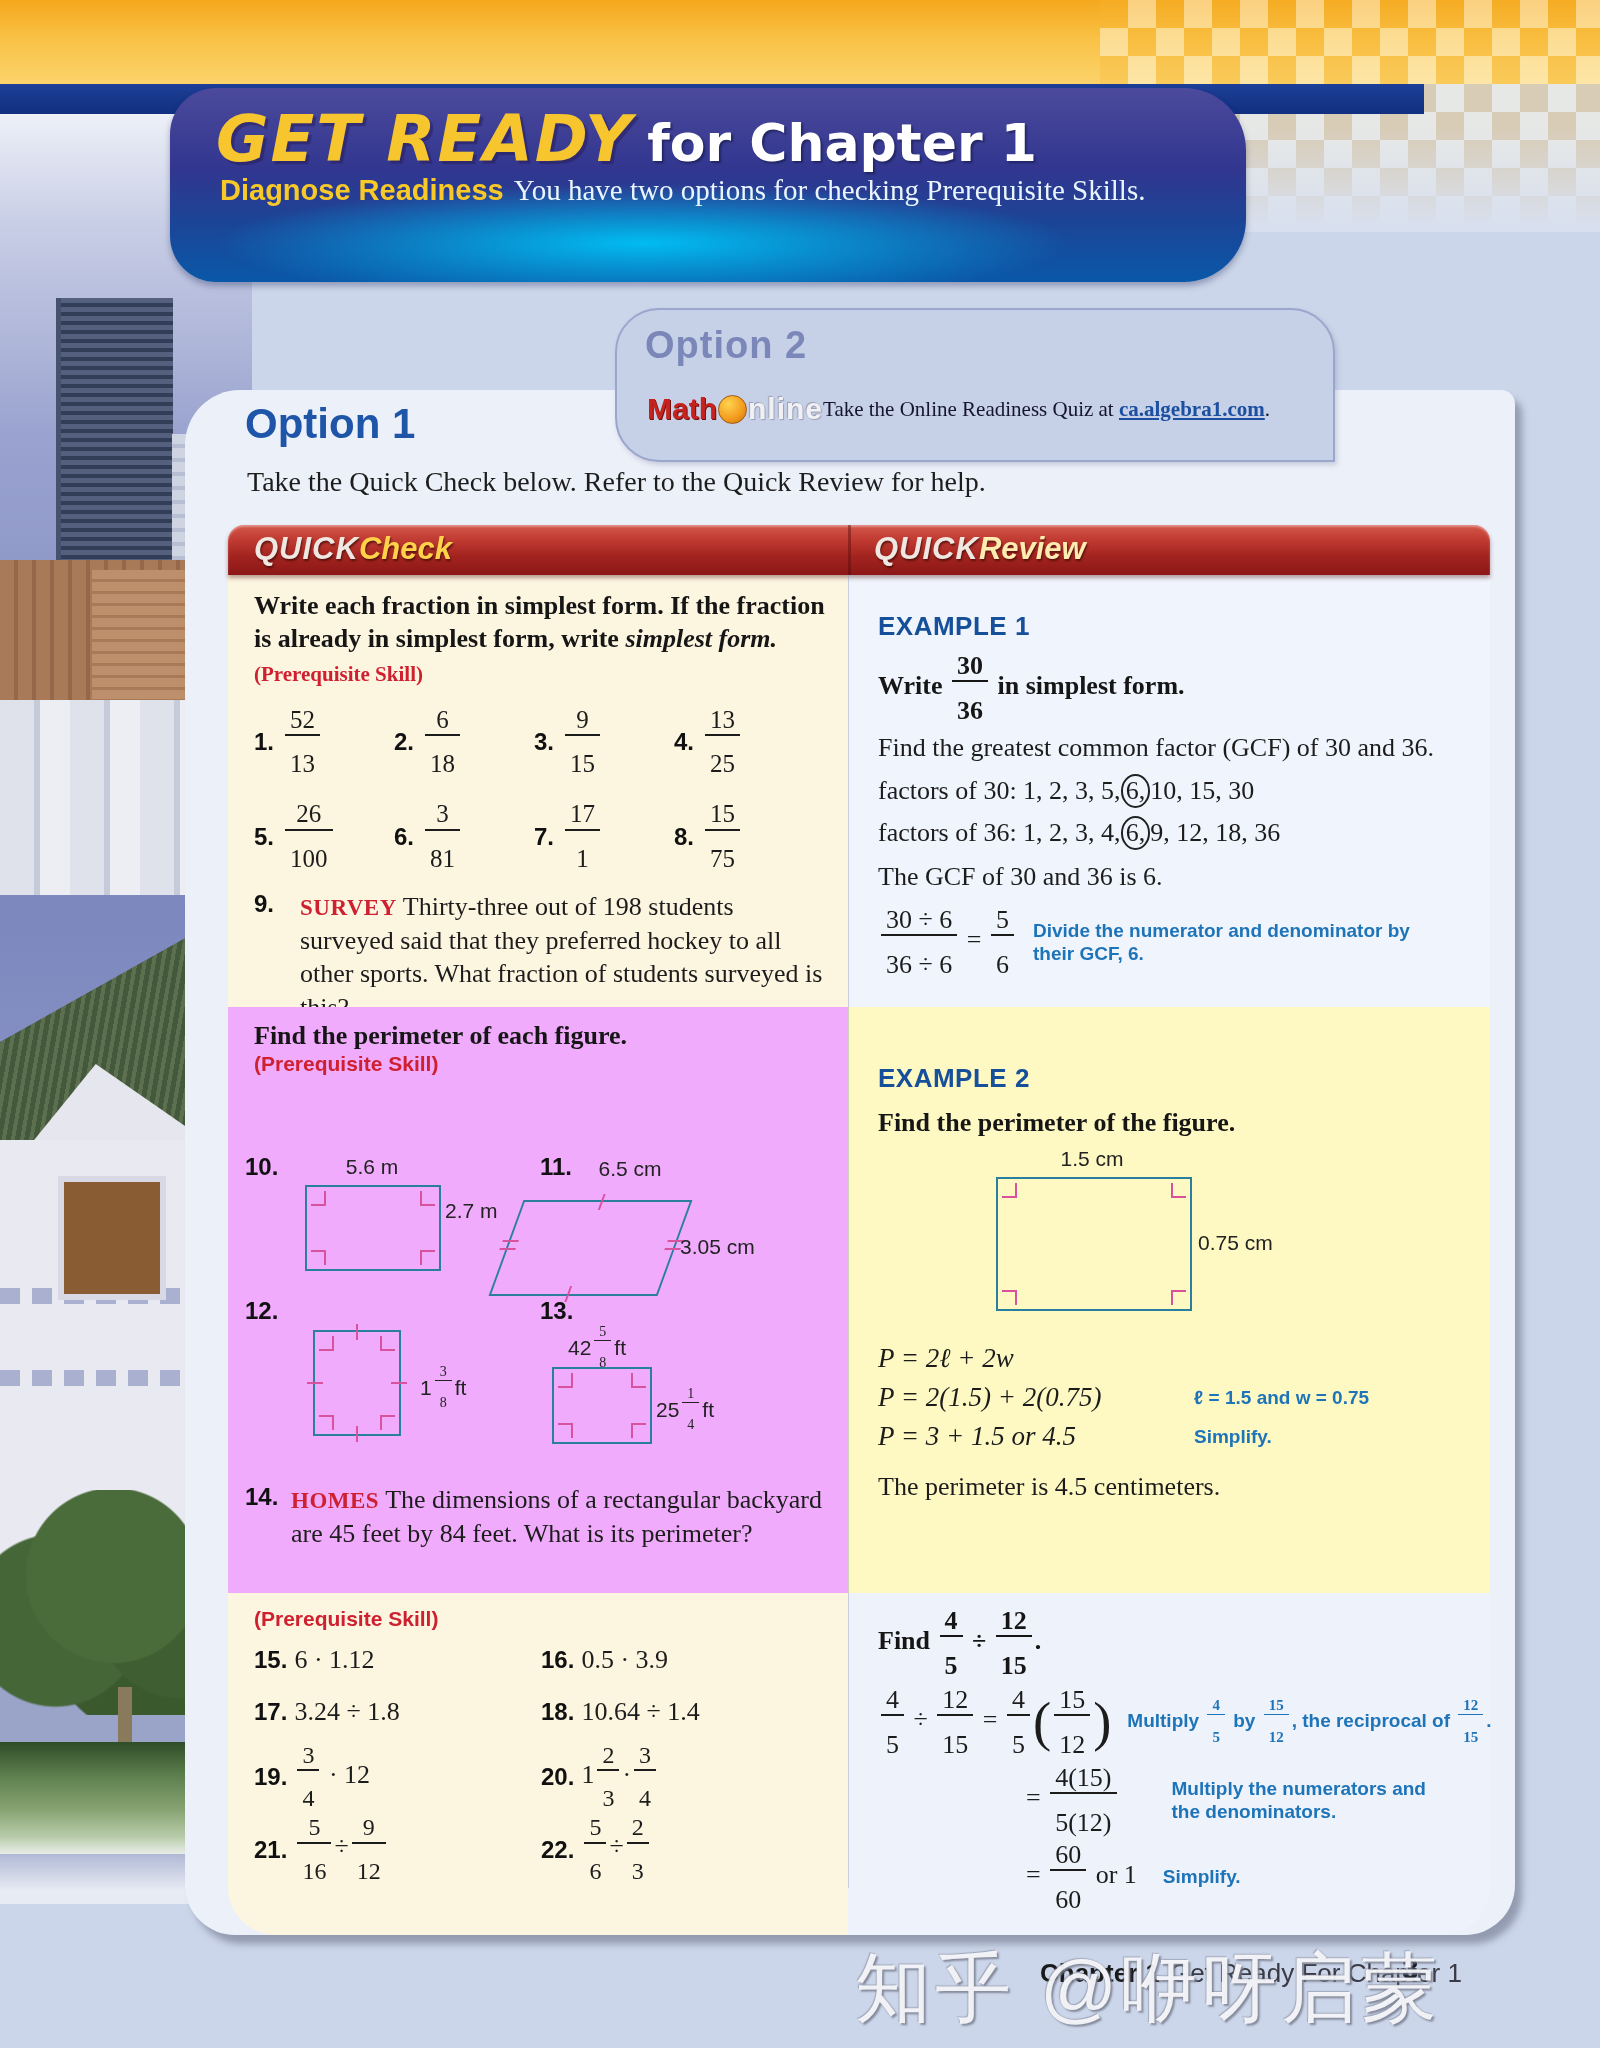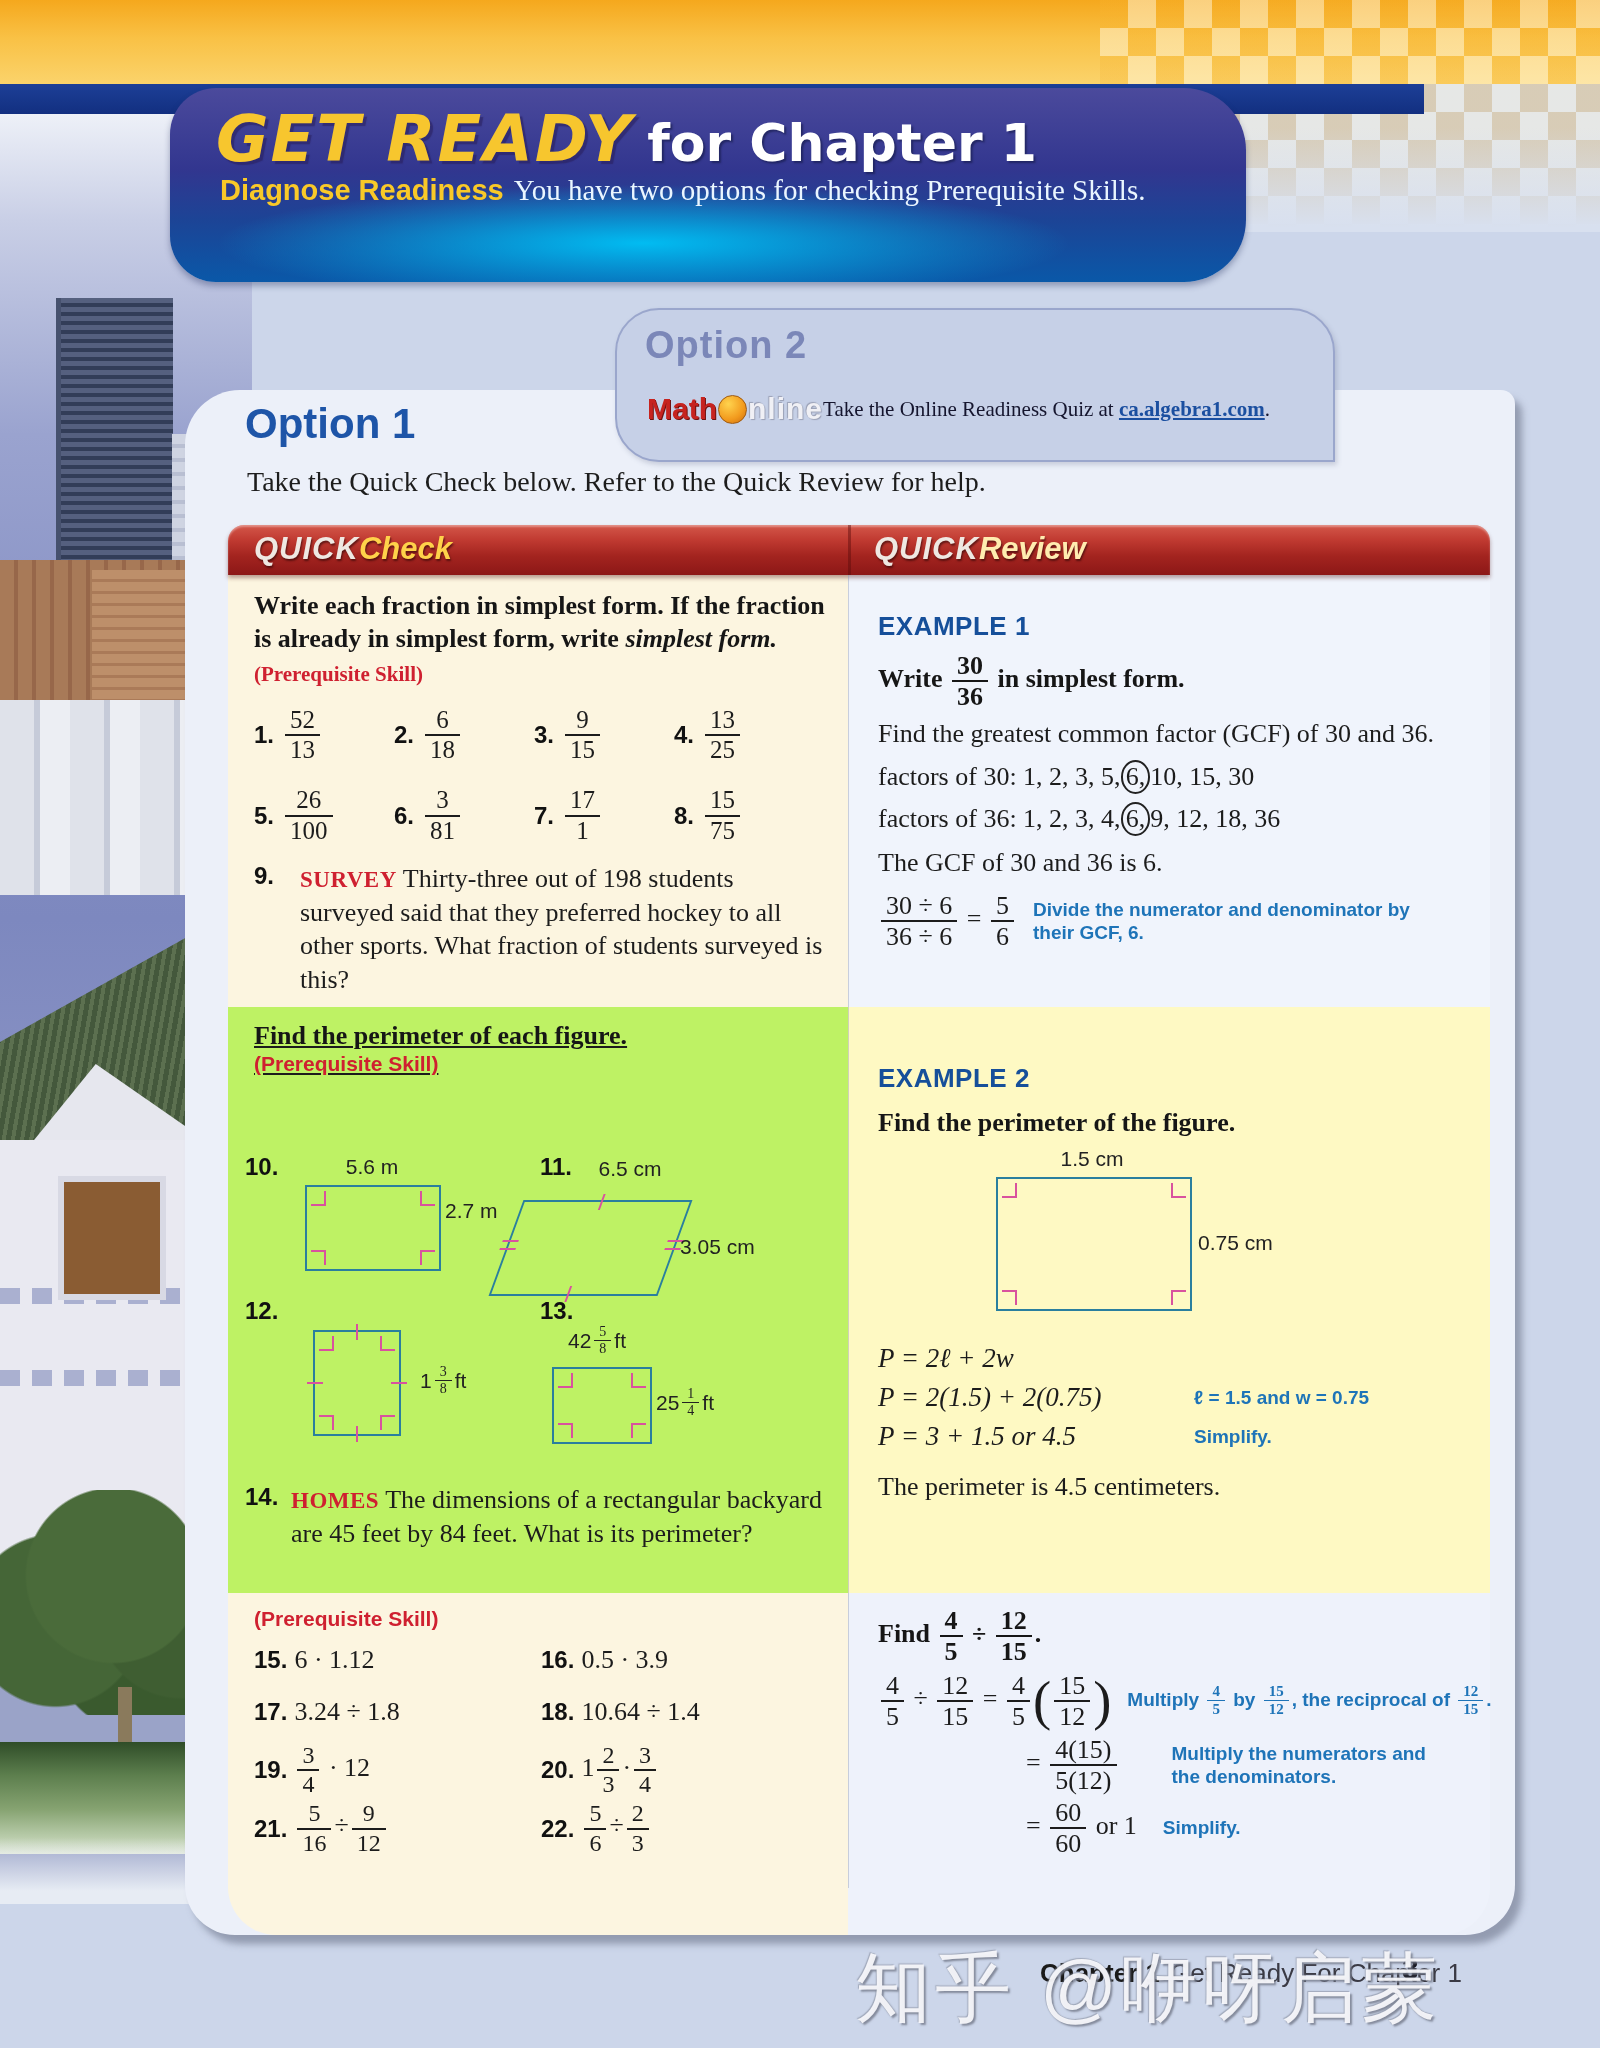--- a/index.html
+++ b/index.html
@@ -72,39 +72,39 @@
   .qh-check{color:#ffd24a;text-shadow:1px 2px 2px rgba(60,10,10,.7);}
   .qh-review{color:#ffecb0;text-shadow:1px 2px 2px rgba(60,10,10,.7);}
   #qh-div{position:absolute;left:620px;top:0;width:3px;height:50px;background:rgba(90,10,10,.45);}
 
   
   #col-left{left:228px;top:575px;width:620px;height:1360px;z-index:3;}
   #col-right{left:848px;top:575px;width:642px;height:1360px;z-index:3;}
   #col-sep{left:848px;top:575px;width:1px;height:1313px;background:rgba(140,150,175,.4);z-index:4;}
   .band{position:relative;width:100%;}
   #lb1{height:432px;background:#fcf5e0;}
-  #lb2{height:586px;background:#bef264;text-decoration:underline;}
+  #lb2{height:586px;background:#f0abfc;}
   #lb3{height:342px;background:#fcf5e0;border-radius:0 0 0 48px;}
   #rb1{height:432px;background:#f0f4fc;}
   #rb2{height:586px;background:#fef9c3;}
   #rb3{height:342px;background:#eef2fb;border-radius:0 0 48px 0;}
 
   
   .h-serif{font-family:"Liberation Serif",serif;font-weight:bold;font-size:26px;line-height:1.28;color:#161616;}
   .body-serif{font-family:"Liberation Serif",serif;font-size:26px;line-height:1.3;color:#1c1c1c;}
   .prereq{color:#cf2030;font-size:21px;font-weight:bold;}
   .tag{color:#cf2030;font-weight:bold;font-size:23px;letter-spacing:.5px;}
   .pnum{font-weight:bold;font-size:24px;color:#111;}
   .ex-title{color:#164f9a;font-weight:bold;font-size:26px;letter-spacing:.5px;}
   .note{color:#1e74b8;font-size:19px;line-height:1.25;}
 
   
   .fr{display:inline-block;text-align:center;vertical-align:middle;line-height:1.05;margin:0 3px;font-family:"Liberation Serif",serif;}
   .fr .n{display:block;padding:0 5px 1px;border-bottom:2px solid currentColor;}
-  .fr .d{display:block;padding:1px 5px 0;}
+  .fr .d{display:block;padding:15px 5px 0;}
   .fr-sm{font-size:15px;}
   .fr-sm .n{border-bottom-width:1.5px;}
   .bigp{font-size:2.1em;font-weight:400;vertical-align:middle;line-height:0;font-family:"Liberation Serif",serif;}
   .circ{display:inline-block;border:2px solid #222;border-radius:50%;padding:0 3px;line-height:1.15;}
 
   
   .pad{padding:14px 20px 0 26px;}
   .frac-grid{display:grid;grid-template-columns:140px 140px 140px 140px;row-gap:24px;margin-top:18px;}
   .frac-grid .cell{display:flex;align-items:center;gap:8px;font-size:25px;}
   .wp{display:flex;margin-top:18px;}

